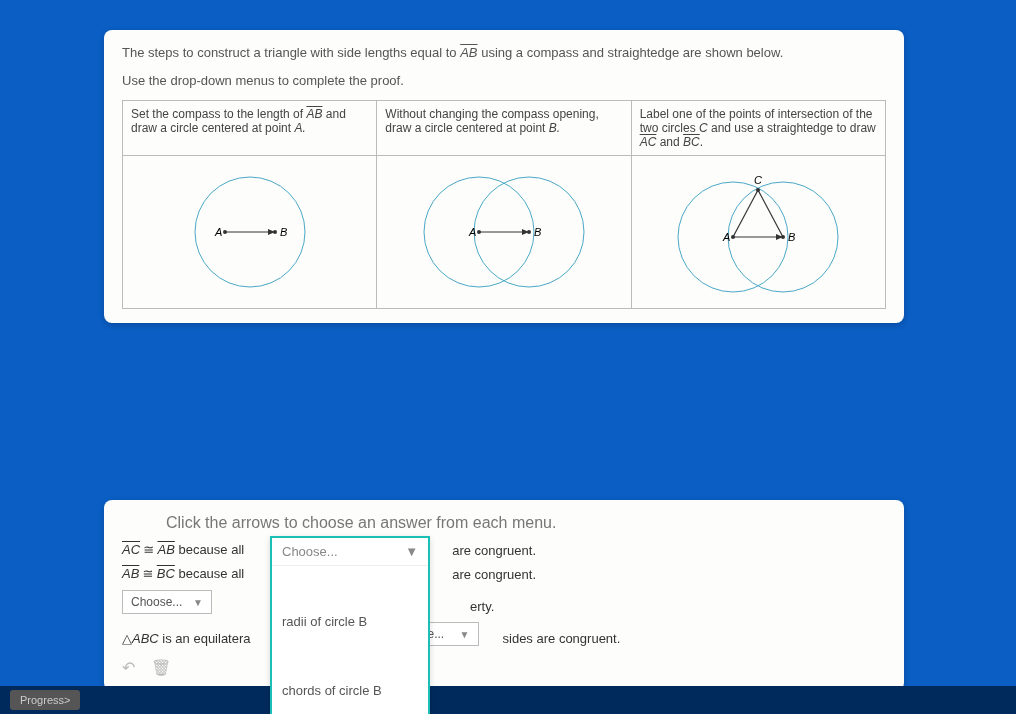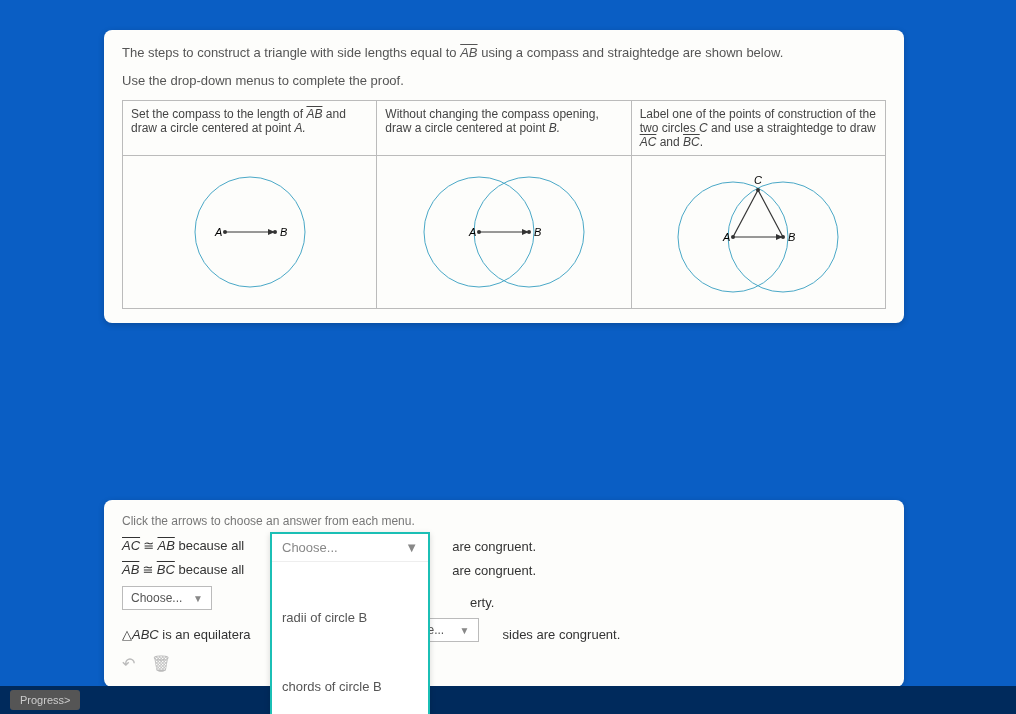--- a/index.html
+++ b/index.html
@@ -49,21 +49,21 @@
   .diagram-cell svg { display: block; margin: 0 auto; }
   .over { text-decoration: overline; font-style: italic; }
   .ital { font-style: italic; }
 
   .answer-card {
     position: absolute;
     left: 104px;
     top: 500px;
     width: 800px;
   }
-  .answer-card .hint { color: #777; margin-bottom: 10px; font-size: 12px; }
+  .answer-card .hint { color: #777; margin-bottom: 10px; font-size: 16px; margin-left: 44px; }
   .row { display: flex; align-items: flex-end; gap: 24px; margin-bottom: 8px; flex-wrap: wrap; }
   .tight { white-space: nowrap; }
   .select {
     display: inline-flex;
     align-items: center;
     justify-content: space-between;
     border: 1px solid #bbb;
     background: #fff;
     padding: 4px 8px;
     min-width: 110px;
@@ -134,21 +134,21 @@
   <table class="steps-table">
     <tbody>
     <tr>
       <td>
         <span>Set the compass to the length of </span><span class="over">AB</span><span> and draw a circle centered at point </span><span class="ital">A.</span>
       </td>
       <td>
         <span>Without changing the compass opening, draw a circle centered at point </span><span class="ital">B.</span>
       </td>
       <td>
-        <span>Label one of the points of construction of the two circles </span><span class="ital">C</span><span> and use a straightedge to draw </span><span class="over">AC</span><span> and </span><span class="over">BC</span><span>.</span>
+        <span>Label one of the points of intersection of the two circles </span><span class="ital">C</span><span> and use a straightedge to draw </span><span class="over">AC</span><span> and </span><span class="over">BC</span><span>.</span>
       </td>
     </tr>
     <tr>
       <td class="diagram-cell">
         <svg width="170" height="140" viewBox="0 0 170 140">
           <circle cx="85" cy="70" r="55" fill="none" stroke="#4aa8c7" stroke-width="1"></circle>
           <circle cx="60" cy="70" r="2" fill="#333"></circle>
           <circle cx="110" cy="70" r="2" fill="#333"></circle>
           <line x1="60" y1="70" x2="105" y2="70" stroke="#333" stroke-width="1"></line>
           <polygon points="110,70 103,67 103,73" fill="#333"></polygon>

